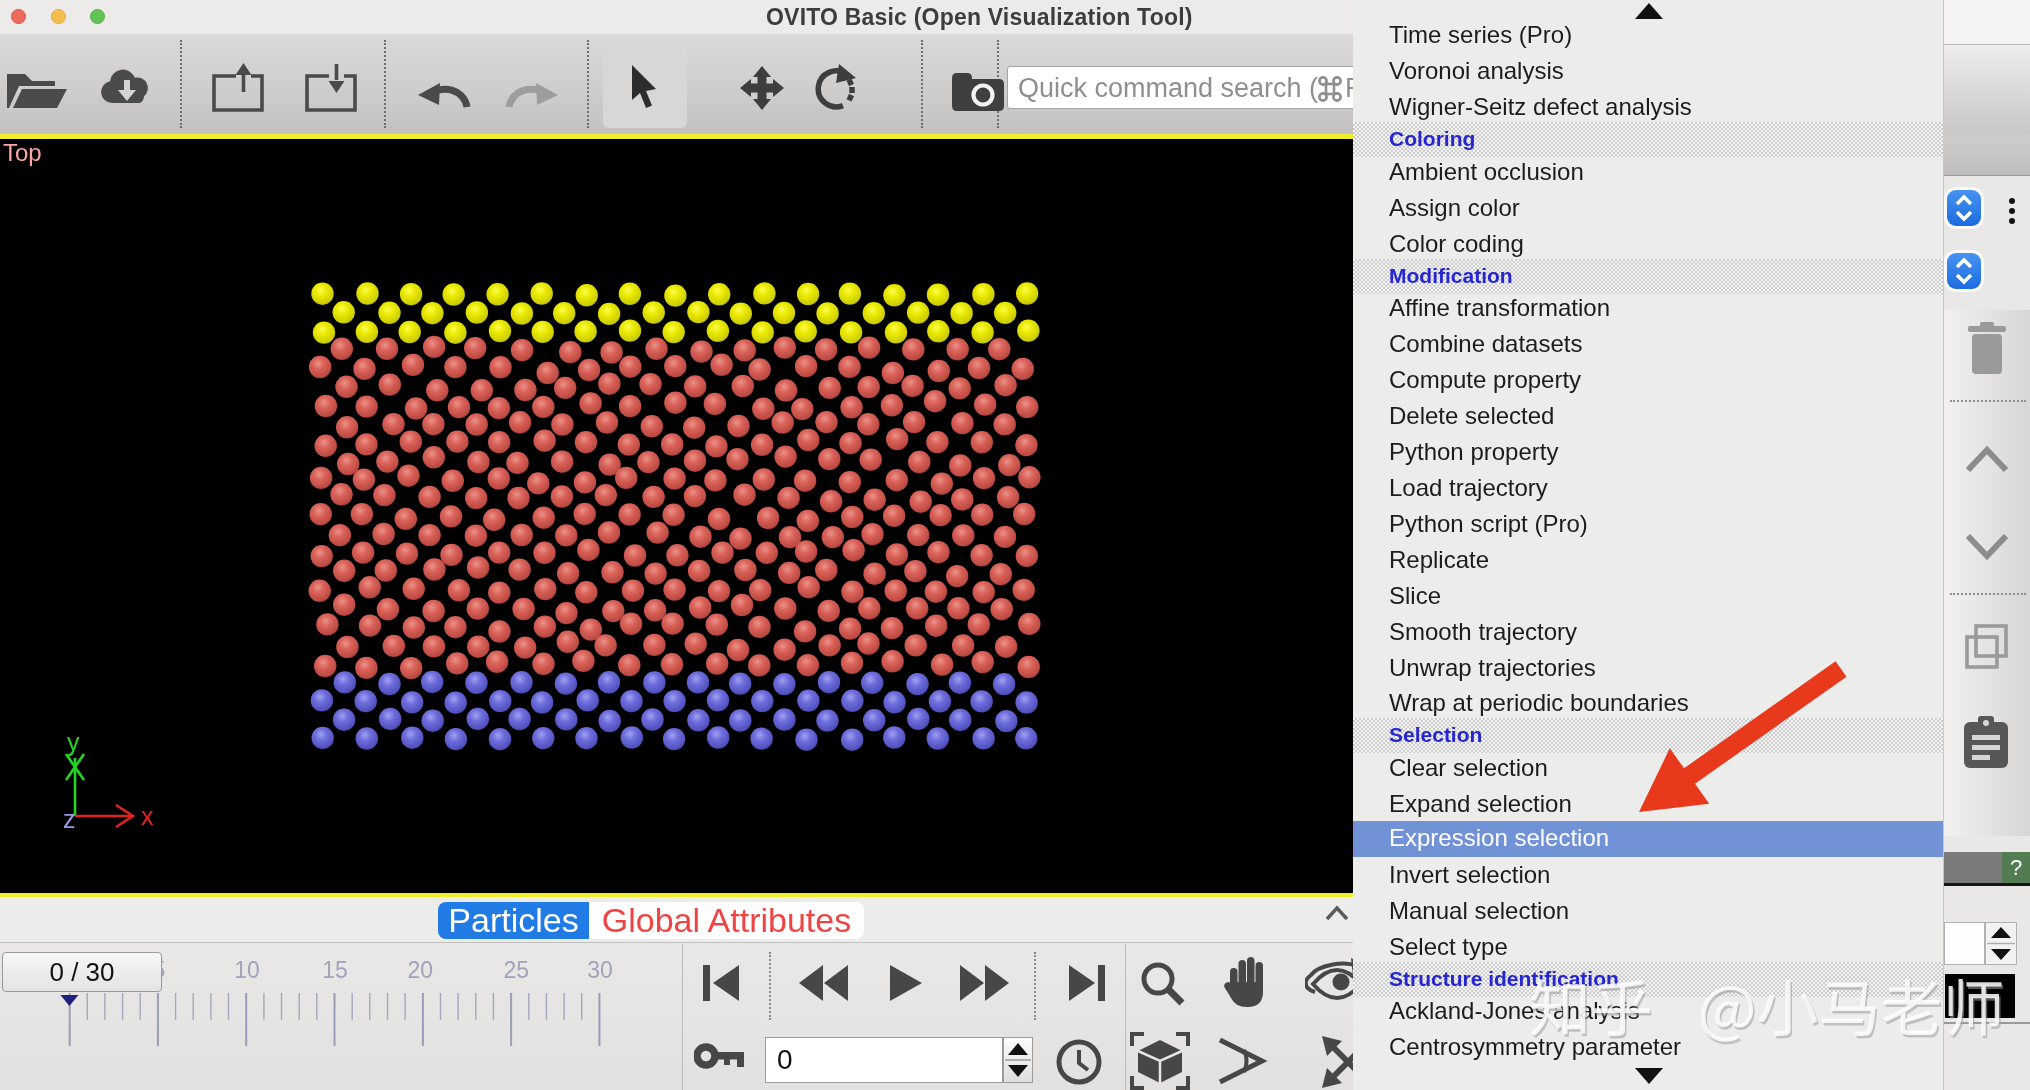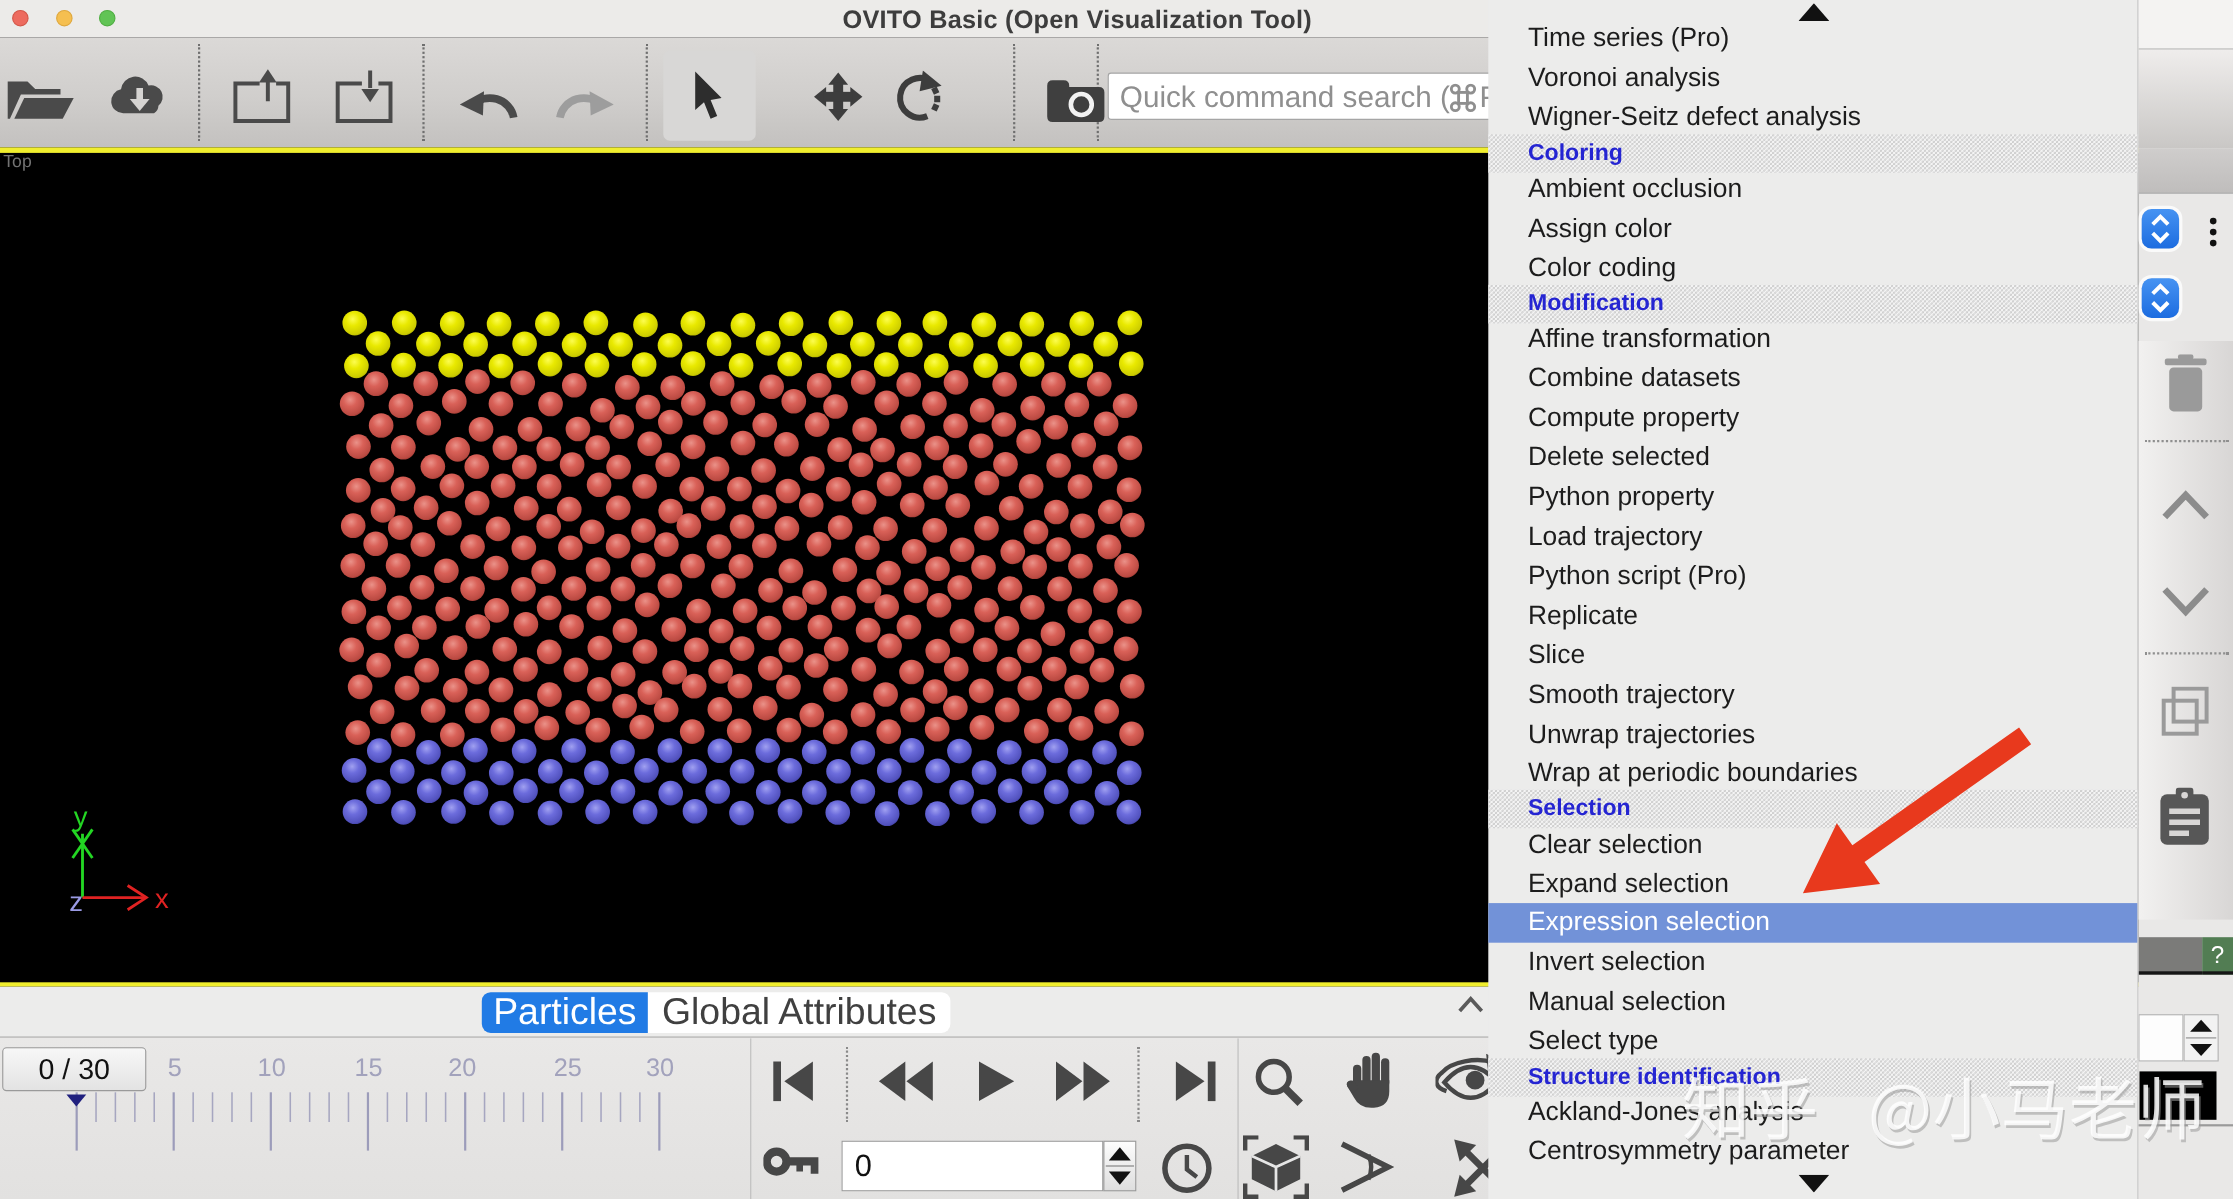--- a/index.html
+++ b/index.html
@@ -6,29 +6,29 @@
 #titlebar{left:0;top:0;width:2030px;height:34px;background:#ecebe9;}
 #title{left:766px;top:4px;font-size:23px;font-weight:bold;color:#3d3d3d;letter-spacing:0.2px;}
 .tl{top:8.5px;width:15px;height:15px;border-radius:50%;}
 #toolbar{left:0;top:34px;width:2030px;height:100px;background:linear-gradient(#dbd9d7,#d0cecc 55%,#c3c1bf);}
 .vsep{position:absolute;top:40px;height:88px;width:0;border-left:2px dotted #6f6f6f;}
 #searchbox{left:1007px;top:66px;width:500px;height:43px;background:#fff;border:1px solid #a5a5a5;border-radius:3px;box-sizing:border-box;}
 #searchtext{left:1018px;top:73px;font-size:27px;color:#8f8f8f;white-space:nowrap;}
 #ytop{left:0;top:134px;width:2030px;height:5px;background:#f0ee2e;}
 #ybot{left:0;top:893px;width:2030px;height:4px;background:#f0ee2e;}
 #vp{left:0;top:139px;width:2030px;height:754px;background:#000;}
-#toplabel{left:3px;top:139px;font-size:16px;color:#737373;}
+#toplabel{left:3px;top:139px;font-size:24px;color:#fca5a5;}
 #tabbar{left:0;top:897px;width:2030px;height:46px;background:#ececeb;border-bottom:1px solid #c2c2c2;box-sizing:border-box;}
 .tab{top:902px;height:37px;font-size:34px;line-height:37px;text-align:center;box-sizing:border-box;}
 #tab1{left:438px;width:151px;background:#217be5;color:#fff;border-radius:8px 0 0 8px;}
-#tab2{left:589px;width:275px;background:#fff;color:#404040;border-radius:0 8px 8px 0;}
+#tab2{left:589px;width:275px;background:#fff;color:#ef4444;border-radius:0 8px 8px 0;}
 #bottombar{left:0;top:943px;width:2030px;height:147px;background:linear-gradient(#e9e8e7,#e2e1e0);}
 .bsep{position:absolute;top:944px;height:146px;width:0;border-left:1px solid #bcbcbc;}
 .bdot{position:absolute;top:952px;height:68px;width:0;border-left:2px dotted #8a8a8a;}
-#f030{left:2px;top:952px;width:131px;height:40px;background:linear-gradient(#f7f7f7,#e3e3e3);border:1px solid #9a9a9a;border-radius:4px;box-sizing:border-box;font-size:26px;color:#111;text-align:center;line-height:38px;}
+#f030{left:2px;top:952px;width:160px;height:40px;background:linear-gradient(#f7f7f7,#e3e3e3);border:1px solid #9a9a9a;border-radius:4px;box-sizing:border-box;font-size:26px;color:#111;text-align:center;line-height:38px;}
 .rlab{position:absolute;top:957px;font-size:23px;color:#a2a2bc;}
 #menu{left:1353px;top:0;width:591px;height:1090px;background:#ececeb;border-right:1px solid #c8c8c8;box-sizing:border-box;}
 .mi{position:absolute;left:1389px;font-size:24px;color:#1c1c1c;white-space:nowrap;}
 .mh{position:absolute;left:1389px;font-size:21px;font-weight:bold;color:#2525d2;white-space:nowrap;}
 .hatch{position:absolute;left:1353px;width:590px;height:35px;background-color:#f4f4f4;background-image:linear-gradient(45deg,#cdcdcd 25%,transparent 25%,transparent 75%,#cdcdcd 75%),linear-gradient(45deg,#cdcdcd 25%,transparent 25%,transparent 75%,#cdcdcd 75%);background-size:4px 4px;background-position:0 0,2px 2px;}
 #selrow{left:1353px;top:821px;width:590px;height:36px;background:#7292d8;}
 #rp{left:1944px;top:0;width:86px;height:1090px;background:#e9e8e7;}
 </style></head><body>
 
 <div id="titlebar" class="abs"></div>

